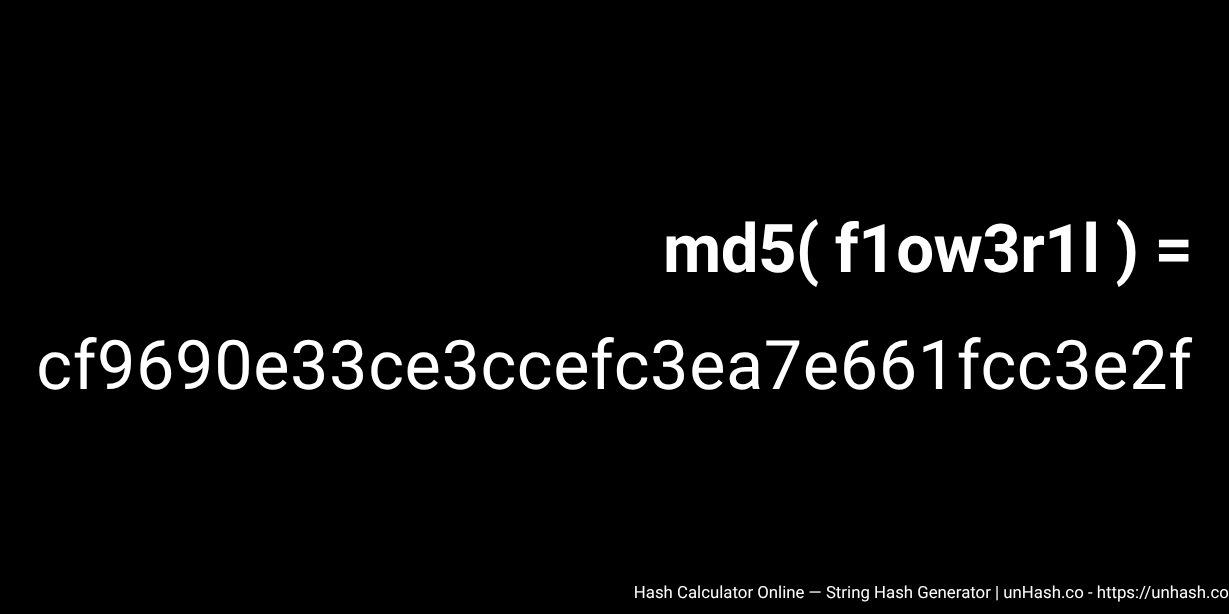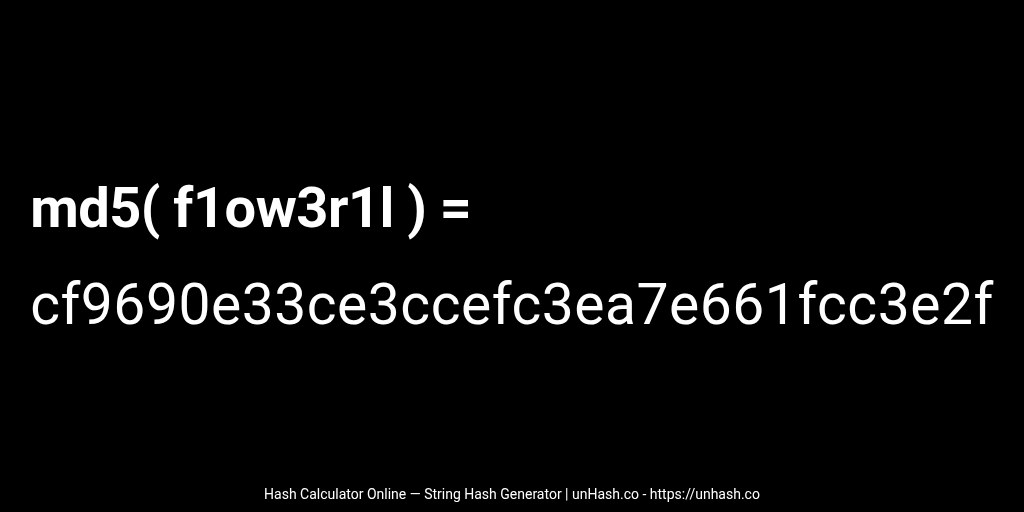--- a/index.html
+++ b/index.html
@@ -15,21 +15,21 @@
       flex-direction: column;
       justify-content: center;
       align-items: center;
       position: relative;
       font-family: -apple-system, BlinkMacSystemFont, "Segoe UI", Roboto, Helvetica, Arial, sans-serif;
       overflow: hidden;
     }
     .main-content {
       display: flex;
       flex-direction: column;
-      align-items: flex-start;
+      align-items: flex-end;
       justify-content: center;
       flex: 1;
       gap: 30px;
     }
     .expression {
       color: #ffffff;
       font-size: 56px;
       font-weight: 700;
       letter-spacing: -0.5px;
     }
@@ -37,21 +37,21 @@
       color: #ffffff;
       font-size: 57px;
       font-weight: 400;
       letter-spacing: 0.5px;
     }
     .footer {
       position: absolute;
       bottom: 10px;
       left: 0;
       right: 0;
-      text-align: center;
+      text-align: right;
       color: #ffffff;
       font-size: 14px;
       font-weight: 400;
     }
   </style>
 </head>
 <body>
 
 <div class="main-content">
   <div class="expression">md5( f1ow3r1l ) =</div>

